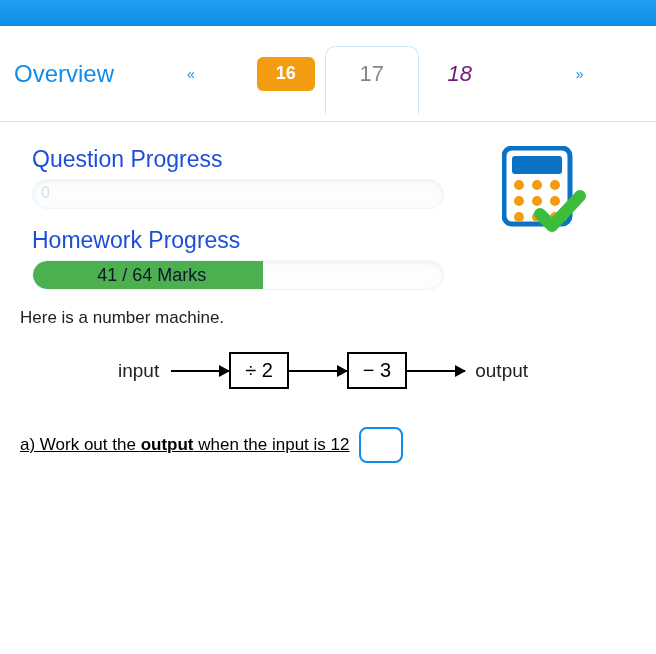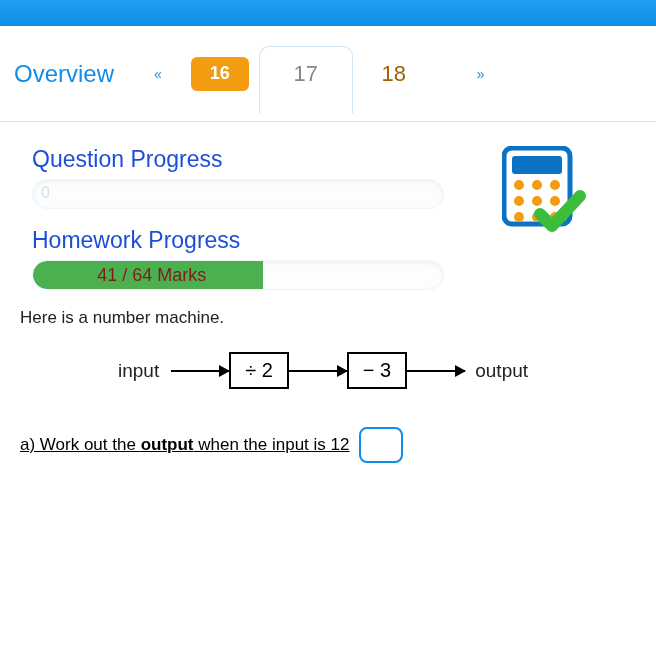--- a/index.html
+++ b/index.html
@@ -13,20 +13,21 @@
   .top-bar {
     height: 26px;
     background: linear-gradient(#1e9ff0, #0e8ee8);
   }
   .nav-row {
     height: 96px;
     display: flex;
     align-items: center;
     border-bottom: 1px solid #e0e0e0;
     position: relative;
+    gap: 33px;
   }
   .overview {
     color: #0e8ee8;
     font-size: 24px;
     font-weight: 400;
     padding-left: 14px;
     padding-right: 28px;
   }
   .chev {
     color: #0e8ee8;
@@ -73,21 +74,21 @@
     position: absolute;
     top: 12px;
     left: -16px;
     right: -16px;
     bottom: -1px;
     border: 1px solid #cfe6f7;
     border-bottom: 1px solid #fff;
     border-radius: 10px 10px 0 0;
     pointer-events: none;
   }
-  .tab-next { color: #a16207; }
+  .tab-next { color: #701a75; font-style: italic; }
   .chev-right {
     margin-left: 40px;
   }
   .content {
     padding: 24px 20px;
   }
   .section-title {
     color: #1d4ed8;
     font-size: 23px;
     font-weight: 400;
@@ -107,21 +108,21 @@
     overflow: hidden;
   }
   .prog-fill {
     position: absolute;
     top: 0; left: 0; bottom: 0;
     background: #4caf50;
     border-radius: 15px 0 0 15px;
     display: flex;
     align-items: center;
     justify-content: center;
-    color: #7f1d1d;
+    color: #0f172a;
     font-size: 18px;
     padding-left: 8px;
   }
   .hw-fill { width: 56%; }
   .qp-zero {
     position: absolute;
     left: 8px; top: 4px;
     color: #c9e3f5;
     font-size: 16px;
   }

